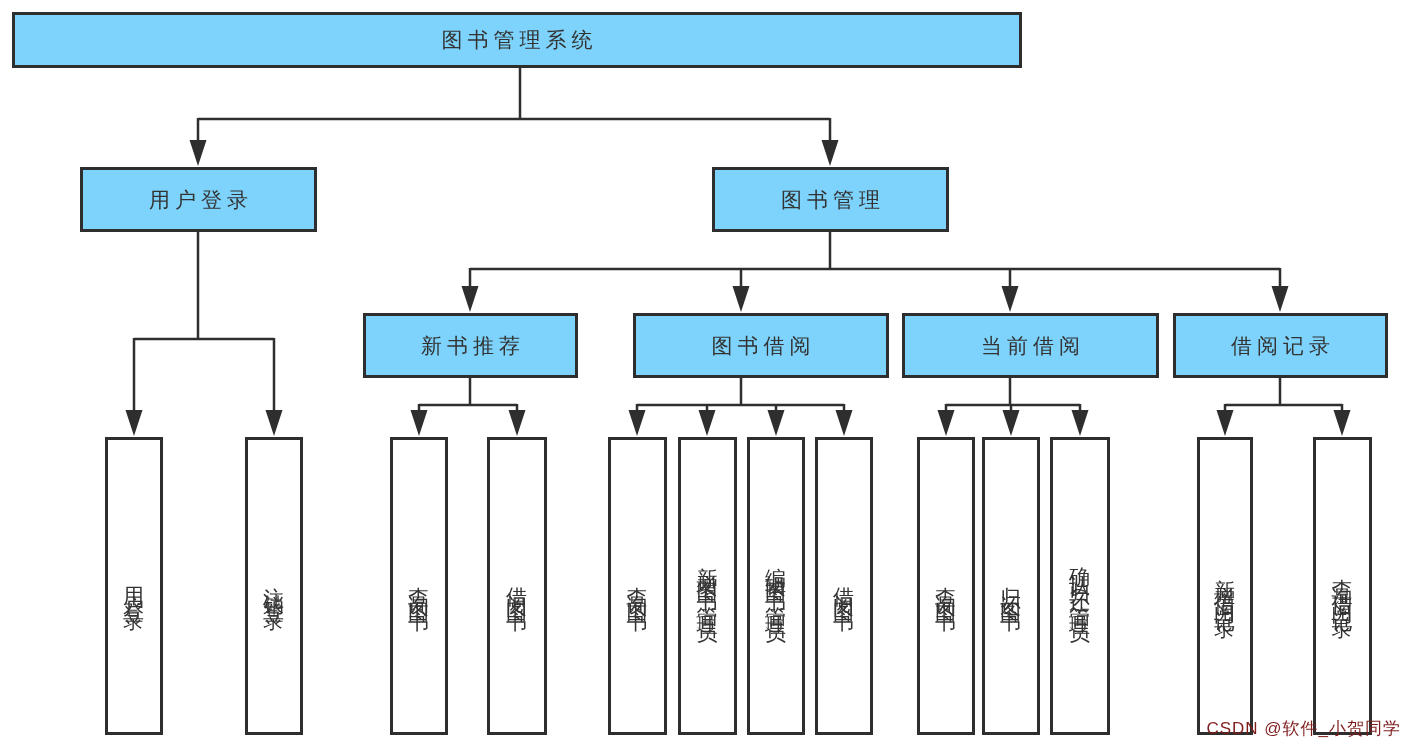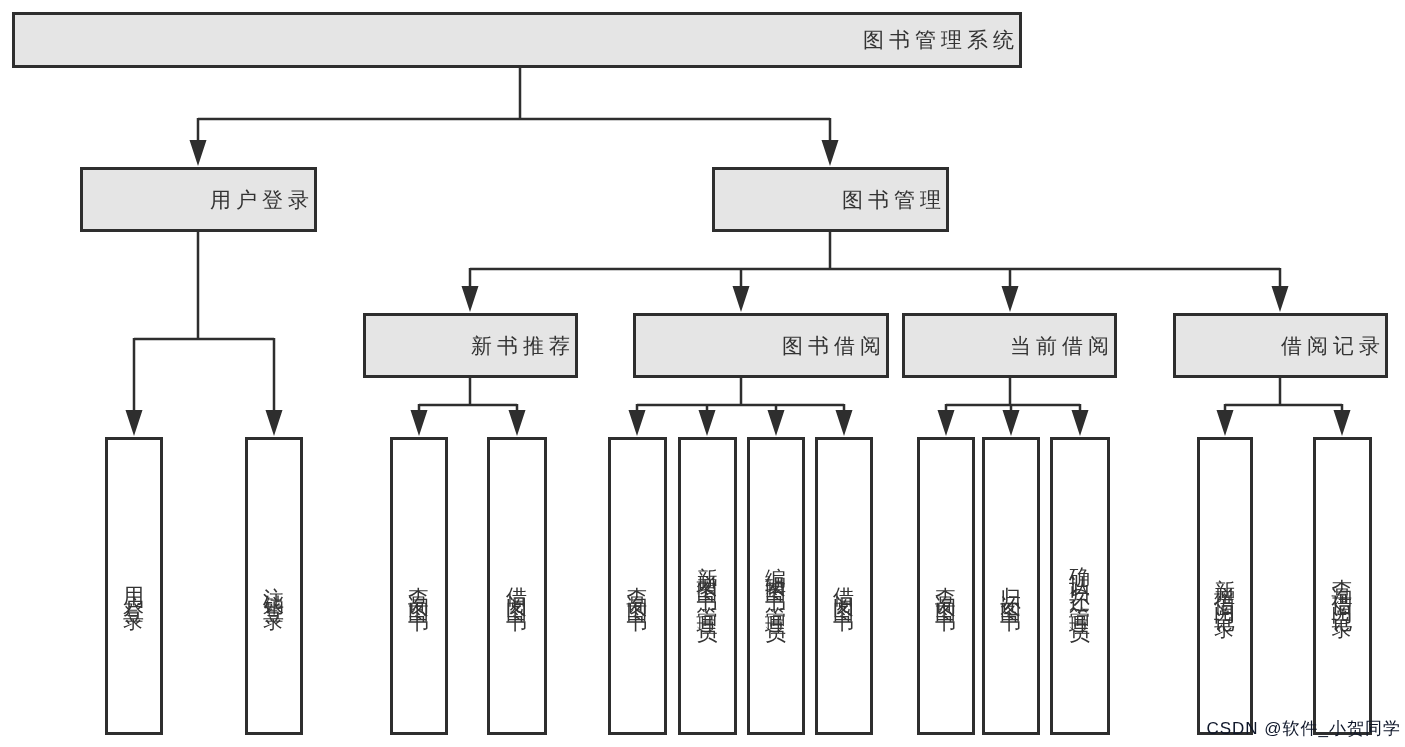--- a/index.html
+++ b/index.html
@@ -20,25 +20,25 @@
     position: absolute;
     left: 0;
     top: 0;
     width: 1405px;
     height: 747px;
     z-index: 1;
   }
   .hbox {
     position: absolute;
     box-sizing: border-box;
-    background: #e5e5e5;
+    background: #7dd3fc;
     border: 3px solid #2e2e2e;
     display: flex;
     align-items: center;
-    justify-content: flex-end;
+    justify-content: center;
     z-index: 2;
     font-size: 21px;
     letter-spacing: 5px;
     white-space: nowrap;
   }
   .hbox span { margin-left: 5px;  }
   .vbox {
     position: absolute;
     box-sizing: border-box;
     background: #ffffff;
@@ -55,21 +55,21 @@
     letter-spacing: 8px;
     line-height: 1;
   }
   .watermark {
     position: absolute;
     right: 4px;
     top: 717px;
     z-index: 3;
     font-size: 17px;
     letter-spacing: 1px;
-    color: #0f172a;
+    color: #7f1d1d;
     white-space: nowrap;
   }
 </style>
 </head>
 <body>
 
 <div class="stage">
 
   <svg class="connectors" viewBox="0 0 1405 747" xmlns="http://www.w3.org/2000/svg">
     <path fill="none" stroke="#2e2e2e" stroke-width="2.5" d="M520,68 V119 M198,119 H830 M198,118 V142 M830,118 V142
@@ -110,21 +110,21 @@
   <div class="hbox" style="left:712px; top:167px; width:237px; height:65px">
     <span>图书管理</span>
   </div>
 
   <div class="hbox" style="left:363px; top:313px; width:215px; height:65px">
     <span>新书推荐</span>
   </div>
   <div class="hbox" style="left:633px; top:313px; width:256px; height:65px">
     <span>图书借阅</span>
   </div>
-  <div class="hbox" style="left:902px; top:313px; width:215px; height:65px">
+  <div class="hbox" style="left:902px; top:313px; width:257px; height:65px">
     <span>当前借阅</span>
   </div>
   <div class="hbox" style="left:1173px; top:313px; width:215px; height:65px">
     <span>借阅记录</span>
   </div>
 
   <div class="vbox" style="left:105px; width:58px">
     <span>用户登录</span>
   </div>
   <div class="vbox" style="left:245px; width:58px">

